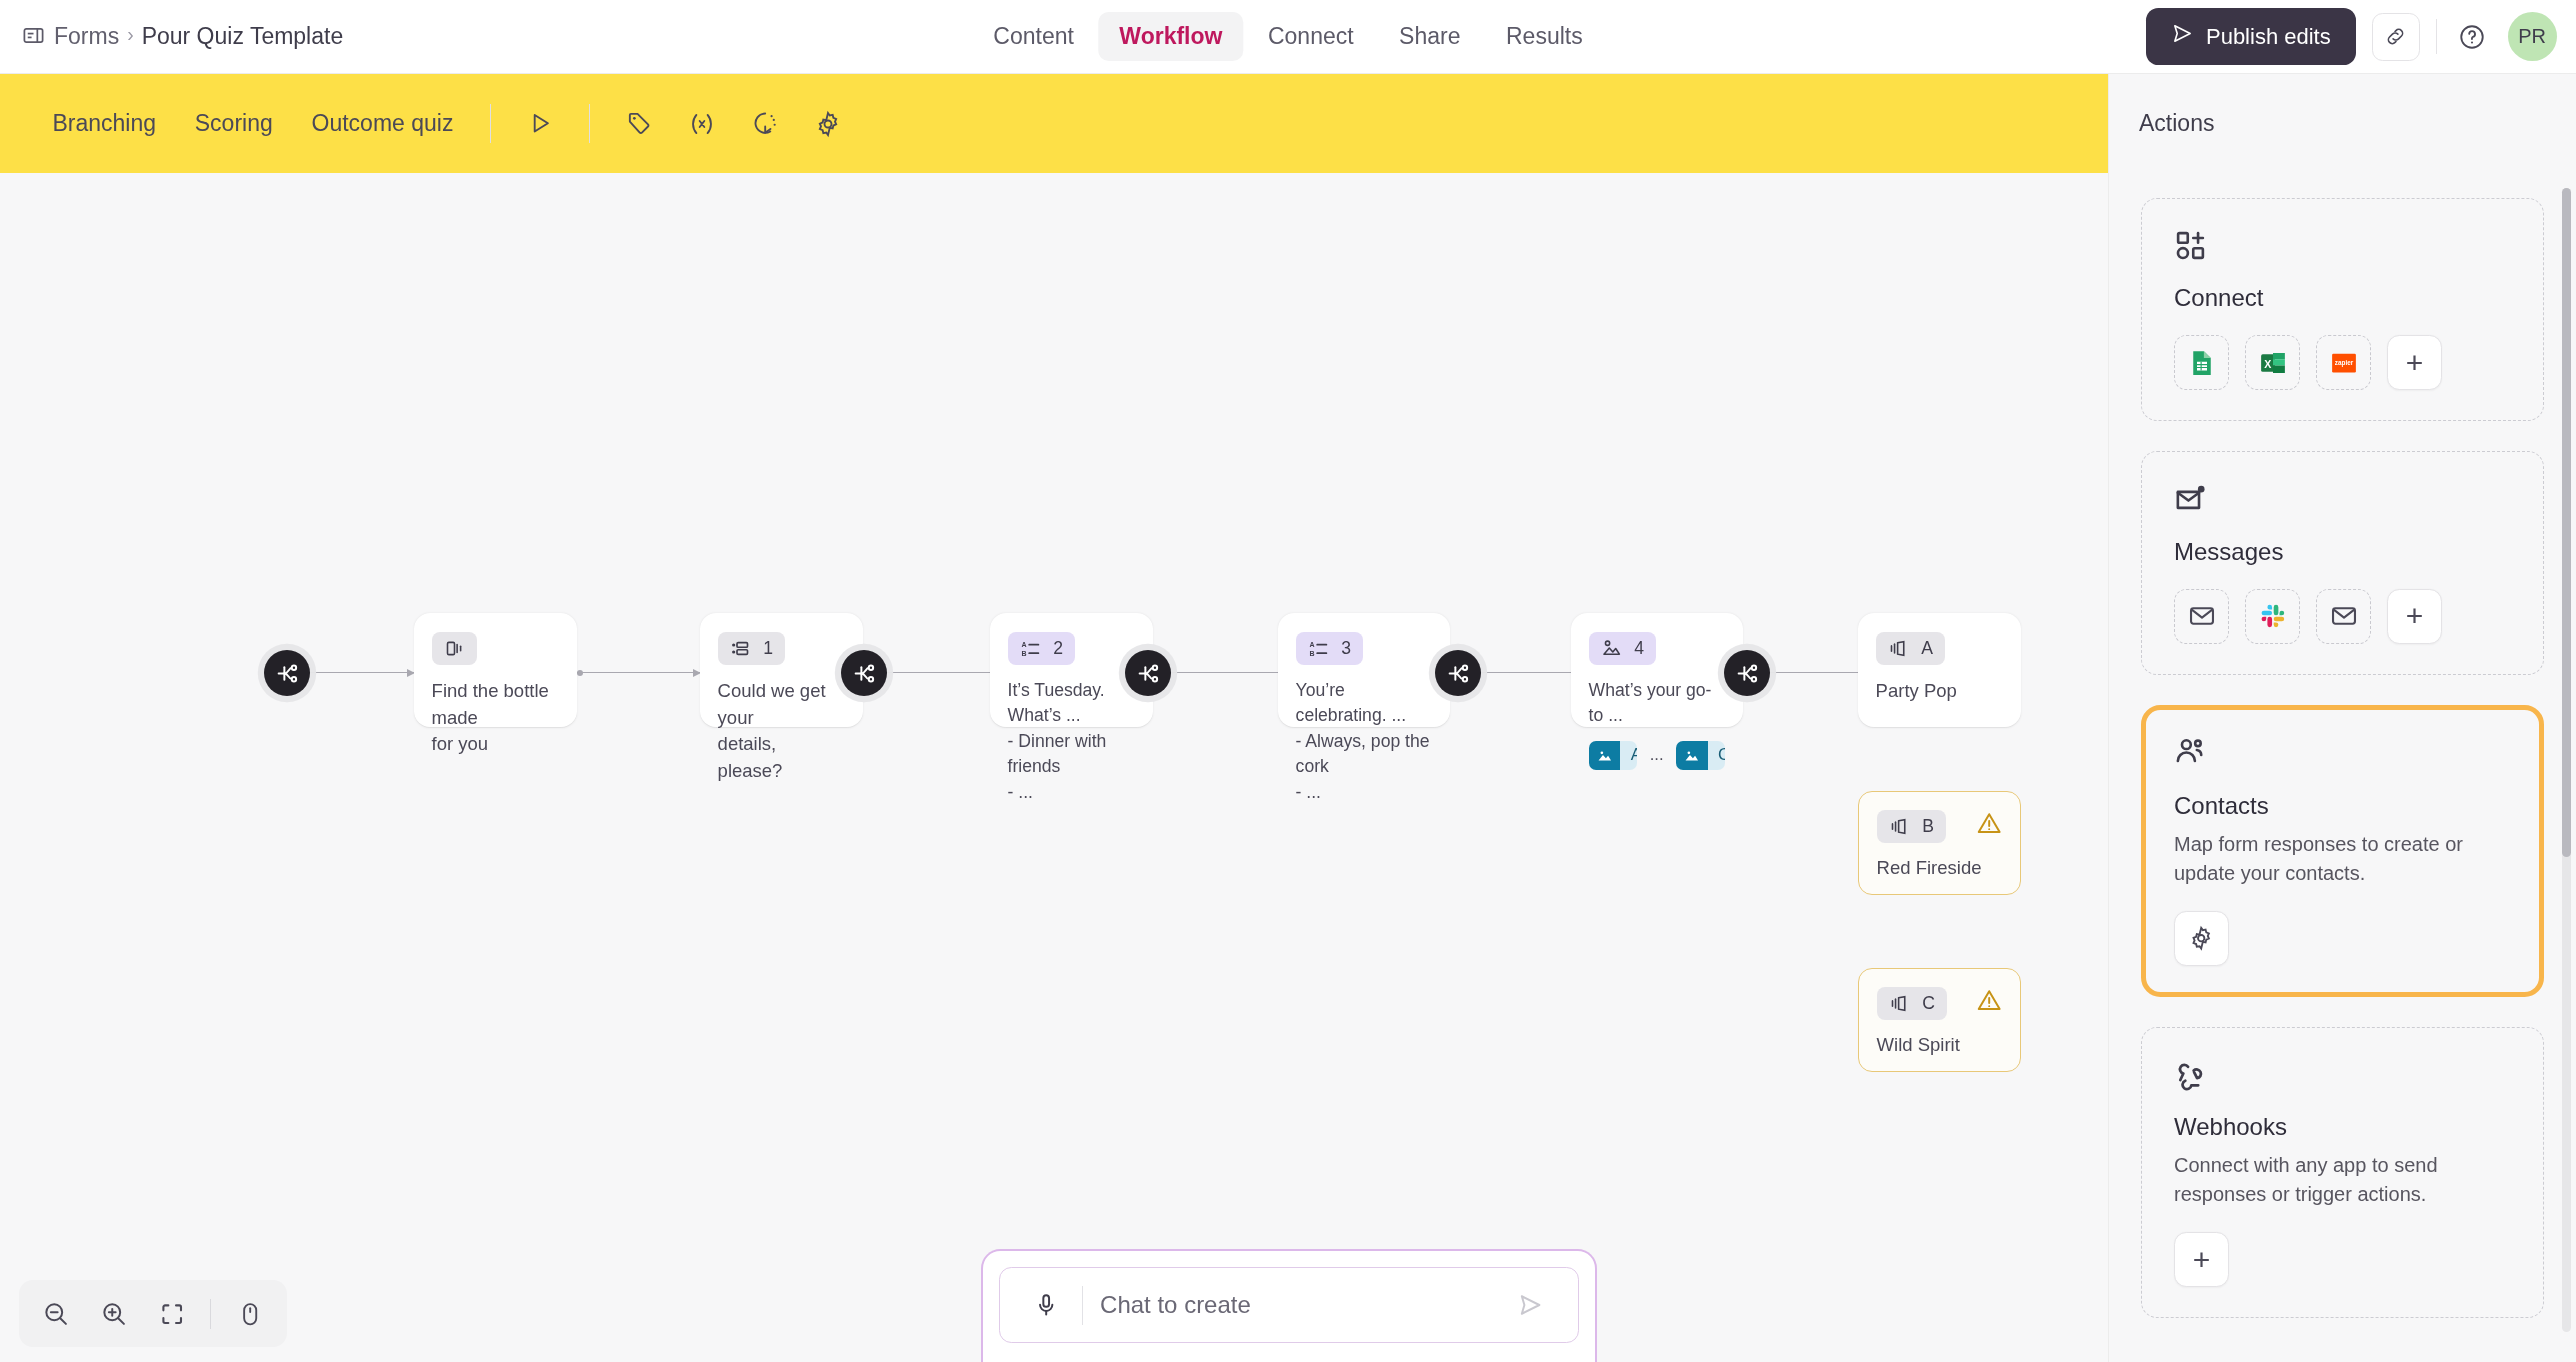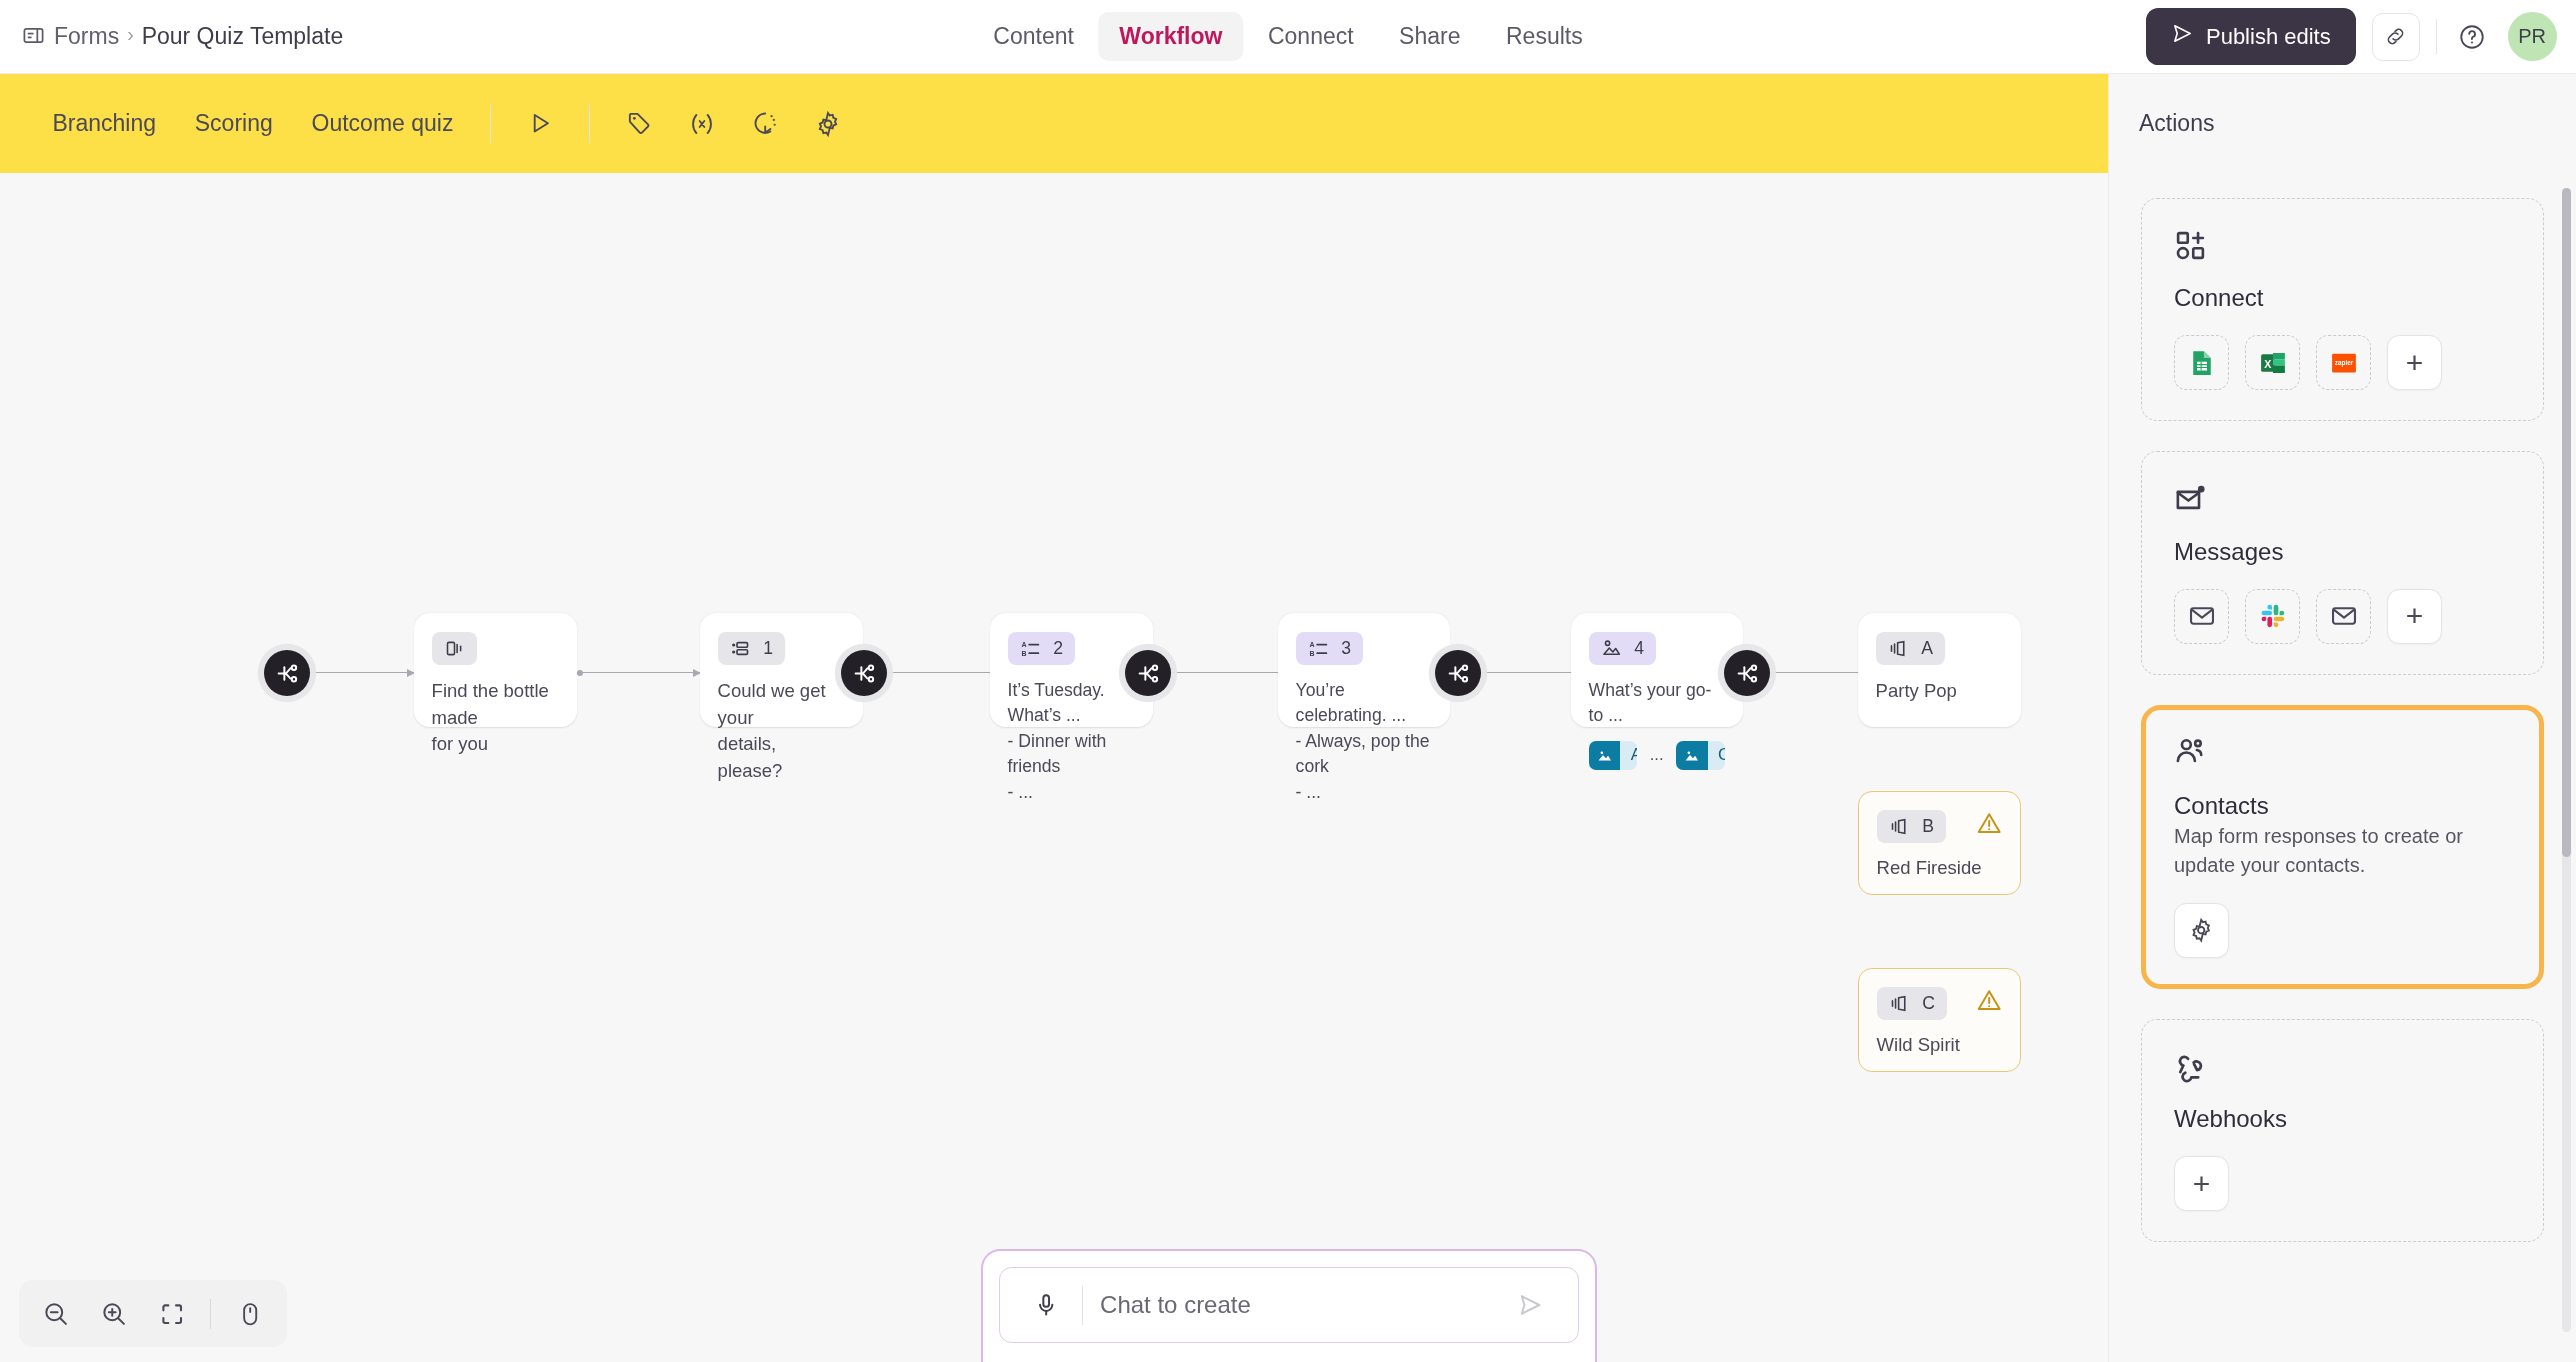--- a/index.html
+++ b/index.html
@@ -162,21 +162,21 @@
     border: 1.3px dashed #ccccd2; border-radius: 16px;
     padding: 30px 32px 30px 32px; margin-bottom: 30px;
     background: #f7f7f8;
     position: relative;
   }
   .ascard.active {
     border: 5.3px solid #f8b54b; border-radius: 19.4px; padding: 26.4px 28px;
   }
   .as-icon { color: #3f3d4b; margin-bottom: 19.4px; }
   .as-title { font-size: 24px; color: #2f2d3a; font-weight: 500; }
-  .as-desc { font-size: 20px; line-height: 1.45; color: #57555f; margin-top: 2px; }
+  .as-desc { font-size: 20px; line-height: 1.45; color: #57555f; margin-top: 10px; }
   .as-row { display:flex; gap: 16px; margin-top: 23px; }
   .as-slot {
     width: 55px; height: 55px; border-radius: 12.3px;
     border: 1.3px dashed #c9c9cf;
     display:flex; align-items:center; justify-content:center;
     background: transparent;
   }
   .as-slot.solid {
     border: 0.9px solid #e4e3e6; background:#ffffff;
     box-shadow: 0 0.9px 1.8px rgba(0,0,0,0.04);
@@ -683,20 +683,21 @@
 
     <div class="ascard">
       <div class="as-icon">
         <svg width="33" height="33" viewBox="0 0 24 24" fill="none" stroke="currentColor" stroke-width="2" stroke-linecap="round" stroke-linejoin="round">
           <path d="M10.2 6.4a3.2 3.2 0 1 0-3.4 4.9L4.6 16"></path>
           <path d="M14.3 9.1a3.2 3.2 0 1 1 2.5 5.6l-2.2-4.5"></path>
           <path d="M8.2 16.5a3.2 3.2 0 1 0 4.4 3.4h5"></path>
         </svg>
       </div>
       <div class="as-title">Webhooks</div>
+      <div class="as-desc">Connect with any app to send responses or trigger actions.</div>
       <div class="as-row">
         <div class="as-slot solid">
           <span class="plus-glyph">+</span>
         </div>
       </div>
     </div>
   </div>
 
   <div class="scrollbar">
     <div class="scrollthumb"></div>

